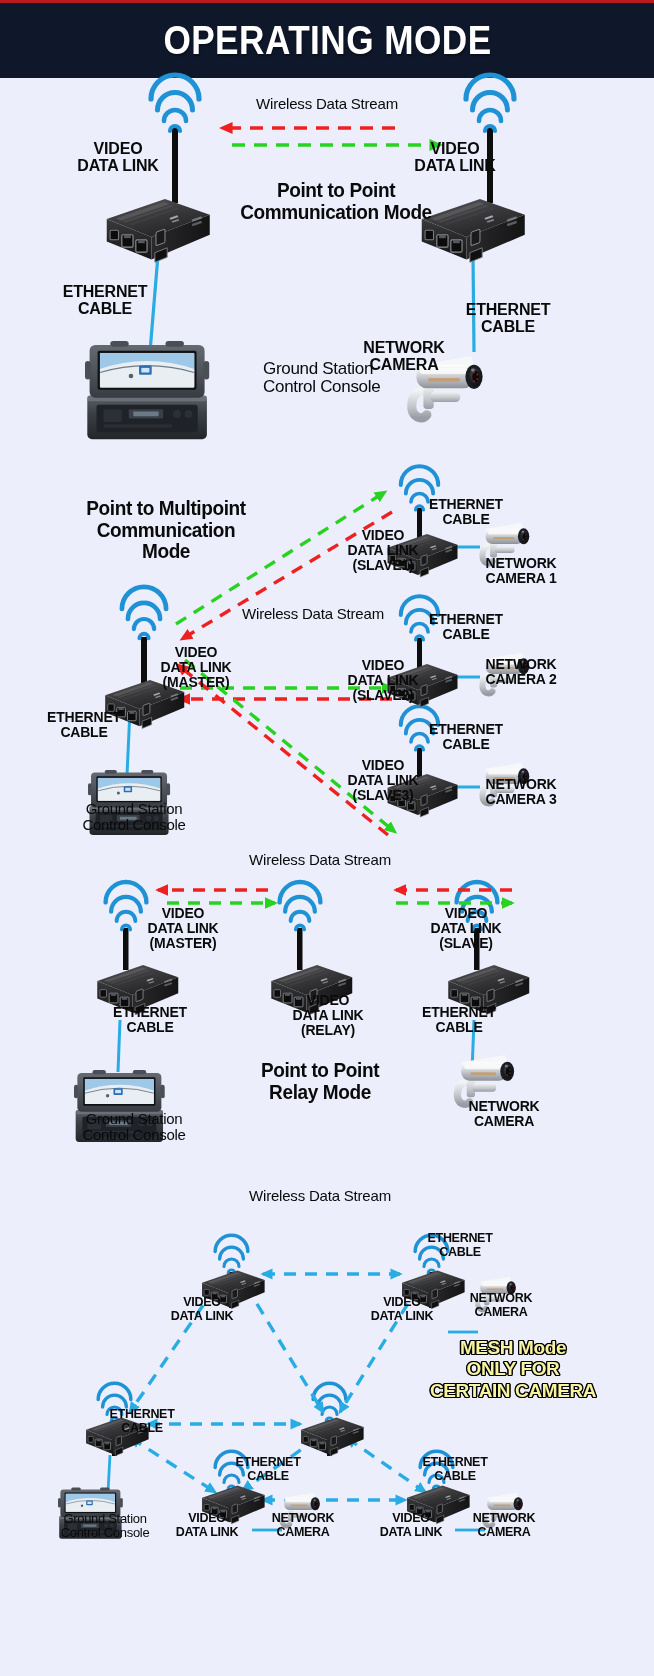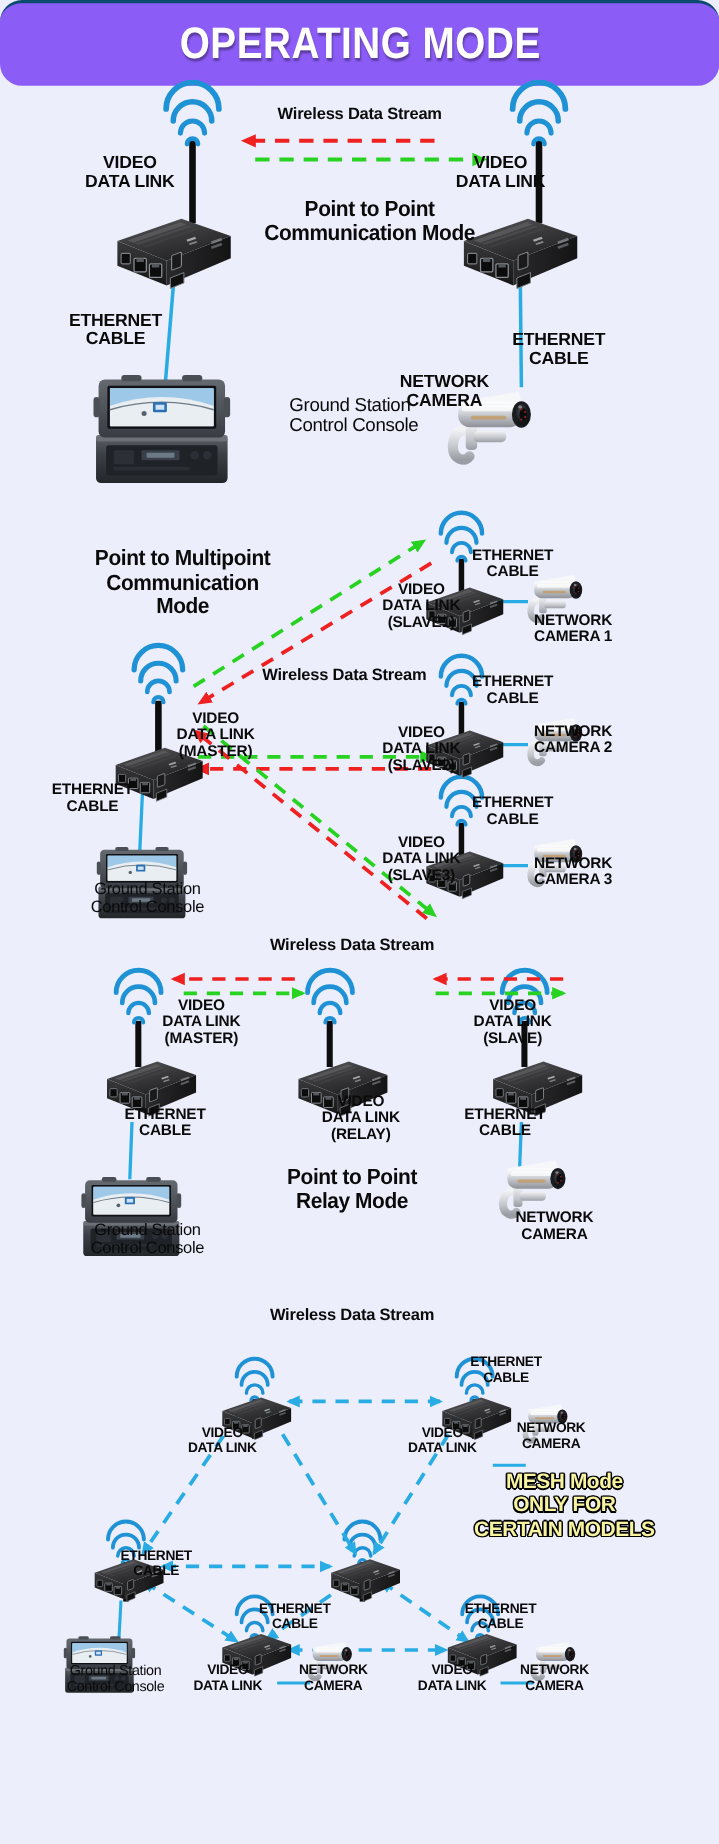--- a/index.html
+++ b/index.html
@@ -8,24 +8,24 @@
     background:#eceefb;
     font-family:"Liberation Sans", sans-serif;
     overflow:hidden;
     position:relative;
   }
   #stage{position:relative;width:654px;height:1676px;overflow:hidden;background:#eceefb;}
 
   
   .header{
     position:absolute;left:0;top:0;width:654px;height:78px;
-    background:#8b5cf6;
-    border-top:3px solid #0c4a6e;
+    background:#0f172a;
+    border-top:3px solid #b91c1c;
     box-sizing:border-box;
-    display:flex;align-items:center;justify-content:center;border-radius:20px;
+    display:flex;align-items:center;justify-content:center;
   }
   .header-title{
     color:#ffffff;
     font-size:40px;
     font-weight:bold;
     letter-spacing:0.5px;
     font-family:"Liberation Sans", sans-serif;
     transform:scaleX(0.88);
     text-shadow:1px 2px 2px rgba(0,0,0,0.35);
   }
@@ -38,21 +38,21 @@
     color:#0a0a0a;
     line-height:1.08;
     white-space:pre;
     text-align:center;
     transform:translateX(-50%);
   }
   .lbl.caps{font-size:16px;letter-spacing:-0.2px;}
   .lbl.caps-sm{font-size:14px;letter-spacing:-0.2px;}
   .lbl.caps-xs{font-size:12.5px;letter-spacing:-0.3px;}
   .lbl.mode{font-size:20px;letter-spacing:-0.4px;transform:translateX(-50%) scaleX(0.95);}
-  .lbl.stream{font-size:15px;font-weight:bold;letter-spacing:-0.2px;}
+  .lbl.stream{font-size:15px;font-weight:normal;letter-spacing:-0.2px;}
   .lbl.soft{font-weight:normal;}
   .lbl.mesh{
     font-size:19px;color:#f7f3a0;letter-spacing:-0.4px;line-height:1.12;
     -webkit-text-stroke:1.2px #000;
     paint-order:stroke fill;
     text-shadow:
       1.4px 0 0 #000,-1.4px 0 0 #000,0 1.4px 0 #000,0 -1.4px 0 #000,
       1px 1px 0 #000,-1px 1px 0 #000,1px -1px 0 #000,-1px -1px 0 #000;
   }
 
@@ -425,15 +425,15 @@
   <div class="lbl caps-xs" style="left:411px;top:1512px;">VIDEO
 DATA LINK</div>
   <div class="lbl caps-xs" style="left:303px;top:1512px;">NETWORK
 CAMERA</div>
   <div class="lbl caps-xs" style="left:504px;top:1512px;">NETWORK
 CAMERA</div>
   <div class="lbl soft" style="left:105px;top:1512px;font-size:13px;letter-spacing:-0.3px;">Ground Station
 Control Console</div>
   <div class="lbl mesh" style="left:513px;top:1337px;">MESH Mode
 ONLY FOR
-CERTAIN MODELS</div>
+CERTAIN CAMERA</div>
 
 </div>
 
 </body></html>

